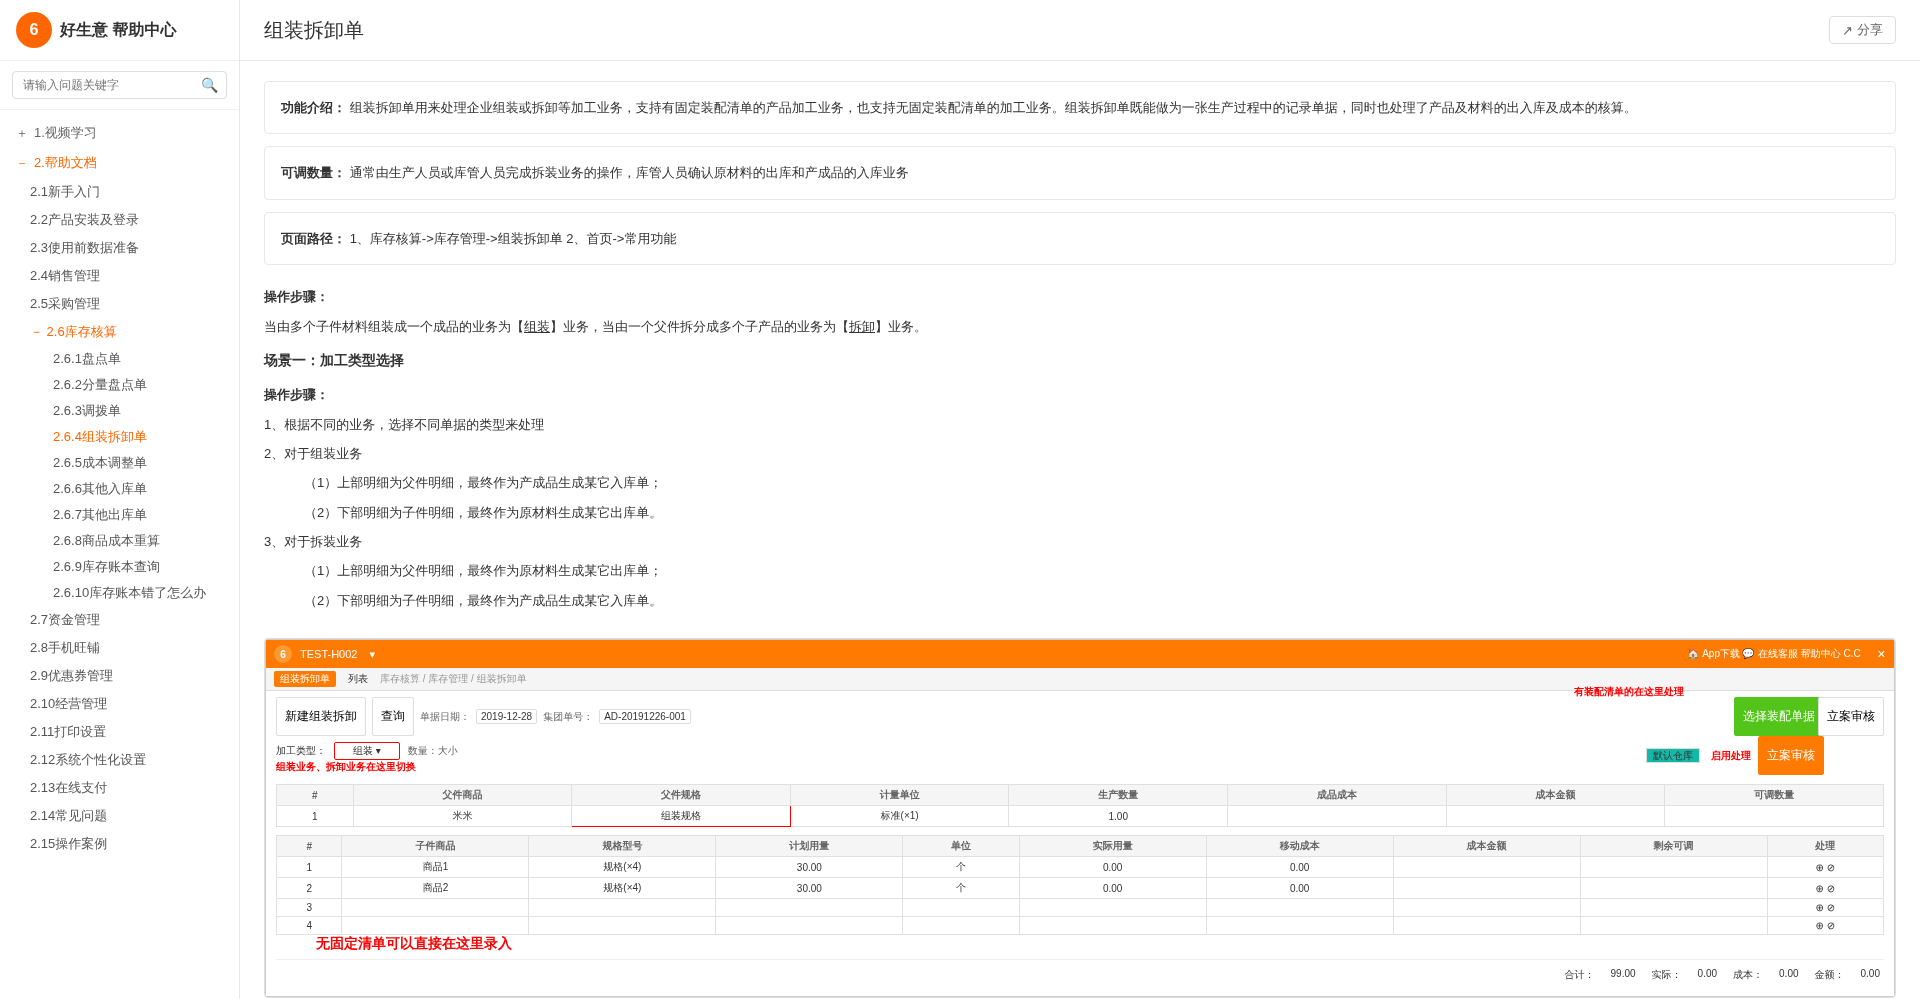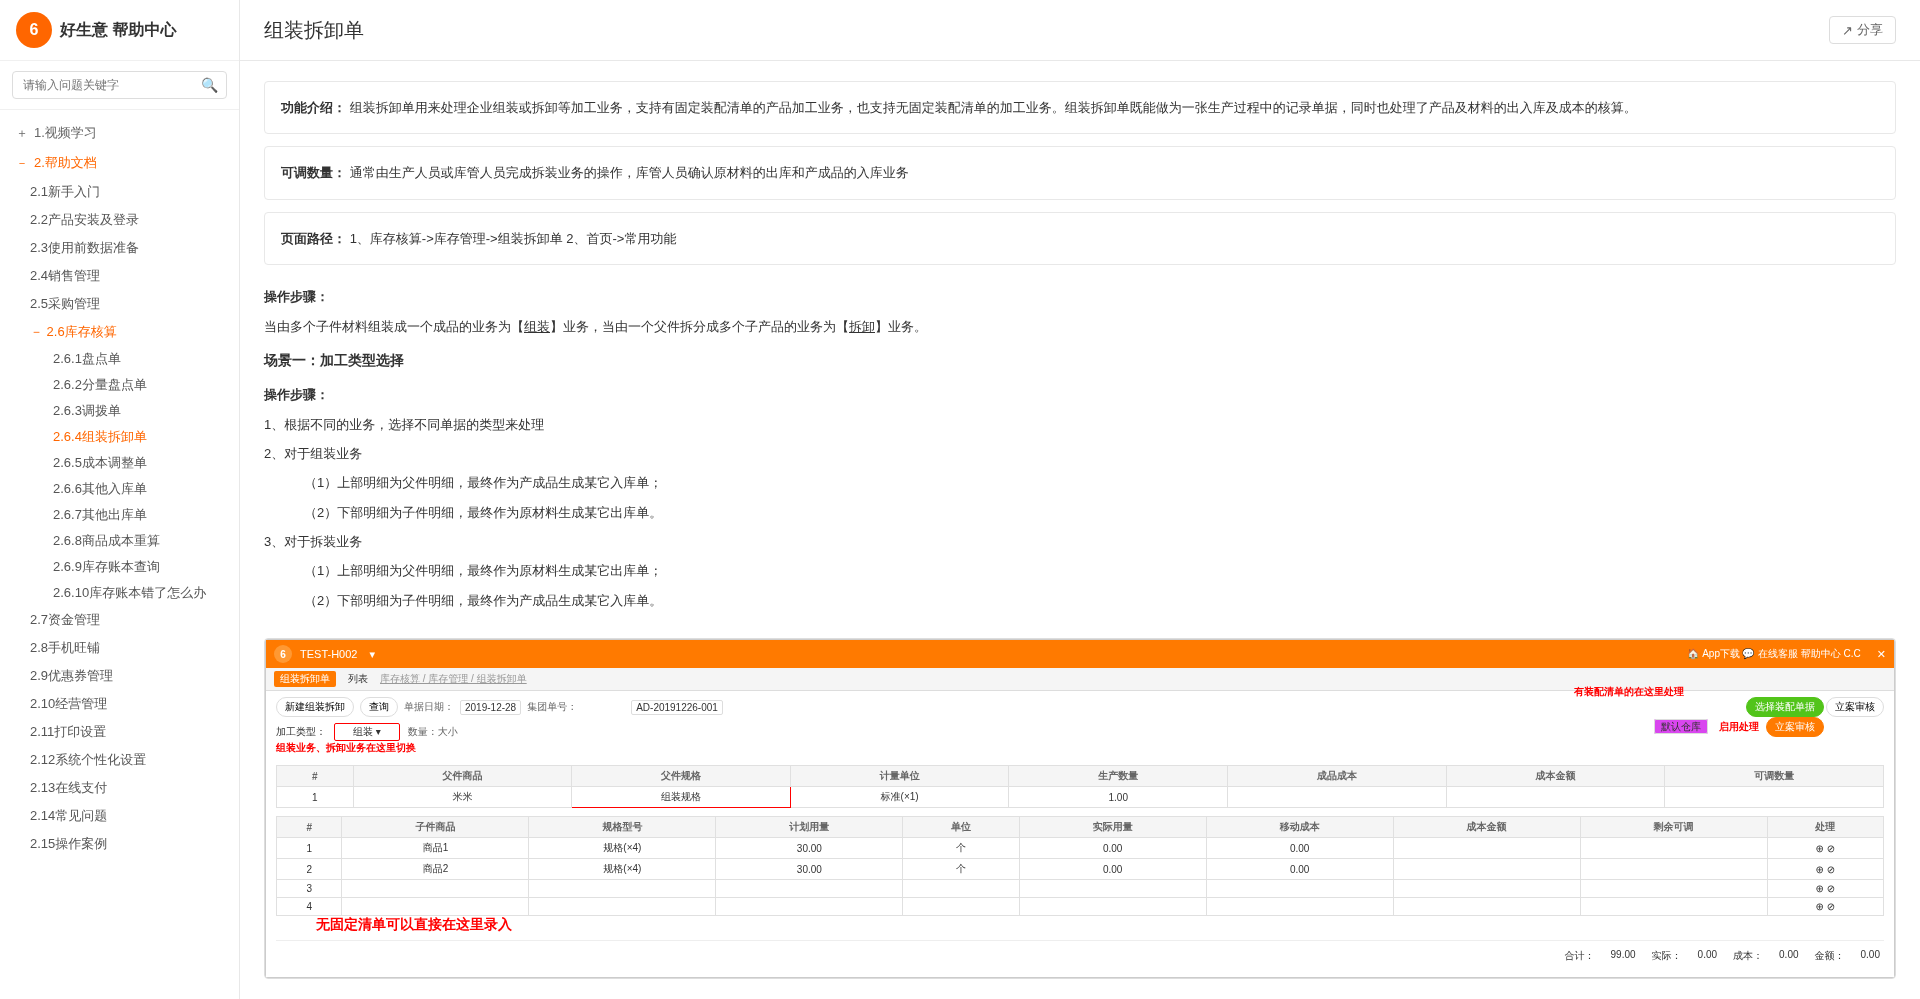--- a/index.html
+++ b/index.html
@@ -225,24 +225,24 @@
       height: 28px;
       display: flex;
       align-items: center;
       padding: 0 8px;
       color: white;
       font-size: 11px;
       gap: 8px;
     }
 
     .mock-btn {
-      padding: 2px 8px;
+      padding: 10px 8px;
       border: 1px solid #ddd;
-      border-radius: 10px;
-      font-size: 10px;
+      border-radius: 2px;
+      font-size: 12px;
       background: #fff;
       cursor: pointer;
     }
 
     .mock-btn.primary {
       background: #ff7a00;
       color: white;
       border-color: #ff7a00;
     }
 
@@ -382,51 +382,51 @@
           <span style="background:#ff9933;border-radius:50%;width:18px;height:18px;display:inline-flex;align-items:center;justify-content:center;font-size:10px;font-weight:bold;">6</span>
           <span>TEST-H002</span>
           <span style="margin-left:4px;">▾</span>
           <span style="margin-left:auto;font-size:10px;">🏠 App下载  💬 在线客服  帮助中心  C.C</span>
           <span style="cursor:pointer;margin-left:8px;">✕</span>
         </div>
 
         <div style="background:#f5f5f5;padding:3px 8px;display:flex;align-items:center;gap:6px;border-bottom:1px solid #ddd;">
           <span style="font-size:10px;background:#ff7a00;color:white;padding:1px 6px;border-radius:2px;">组装拆卸单</span>
           <span style="font-size:10px;padding:1px 6px;">列表</span>
-          <span style="font-size:10px;color:#999;text-decoration:underline;">库存核算 / 库存管理 / 组装拆卸单</span>
+          <span style="font-size:10px;color:#999;">库存核算 / 库存管理 / 组装拆卸单</span>
         </div>
 
         <div style="background:#fff;padding:6px 10px;">
 
           <div style="display:flex;align-items:center;gap:6px;margin-bottom:6px;flex-wrap:wrap;position:relative;">
             <button class="mock-btn">新建组装拆卸</button>
             <button class="mock-btn">查询</button>
             <span style="font-size:10px;color:#666;">单据日期：</span>
             <span style="font-size:10px;border:1px solid #ddd;padding:1px 4px;border-radius:2px;">2019-12-28</span>
             <span style="font-size:10px;color:#666;">集团单号：</span>
-            <span style="font-size:10px;border:1px solid #ddd;padding:1px 4px;border-radius:2px;margin-left:48px;">AD-20191226-001</span>
+            <span style="font-size:10px;border:1px solid #ddd;padding:1px 4px;border-radius:2px;">AD-20191226-001</span>
 
             <span style="position:absolute;right:200px;top:-12px;color:#f00;font-size:10px;font-weight:bold;white-space:nowrap;">有装配清单的在这里处理</span>
             <button class="mock-btn green" style="position:absolute;right:60px;top:0;">选择装配单据</button>
             <button class="mock-btn" style="position:absolute;right:0;top:0;">立案审核</button>
           </div>
 
           <div style="position:relative;margin-bottom:4px;">
             <div style="display:flex;align-items:center;gap:8px;font-size:10px;">
               <span>加工类型：</span>
               <span style="border:1px solid #f00;border-radius:2px;padding:1px 18px;color:#333;">组装 ▾</span>
               <span style="font-size:10px;color:#666;">数量：大小</span>
             </div>
 
             <div style="position:absolute;left:0;top:18px;display:flex;align-items:center;gap:4px;">
               <span style="color:#f00;font-size:10px;font-weight:bold;">组装业务、拆卸业务在这里切换</span>
             </div>
 
             <div style="position:absolute;right:60px;top:-6px;">
-              <span style="font-size:10px;border:1px solid #ddd;padding:1px 6px;border-radius:2px;background:#d946ef;">默认仓库</span>
+              <span style="font-size:10px;border:1px solid #ddd;padding:1px 6px;border-radius:2px;background:#14b8a6;">默认仓库</span>
               <span style="color:#f00;font-size:10px;font-weight:bold;margin-left:8px;">启用处理</span>
               <button class="mock-btn primary" style="margin-left:4px;">立案审核</button>
             </div>
           </div>
 
           <div style="margin-top:24px;">
             <table class="mock-table">
               <thead>
                 <tr>
                   <th>#</th>

